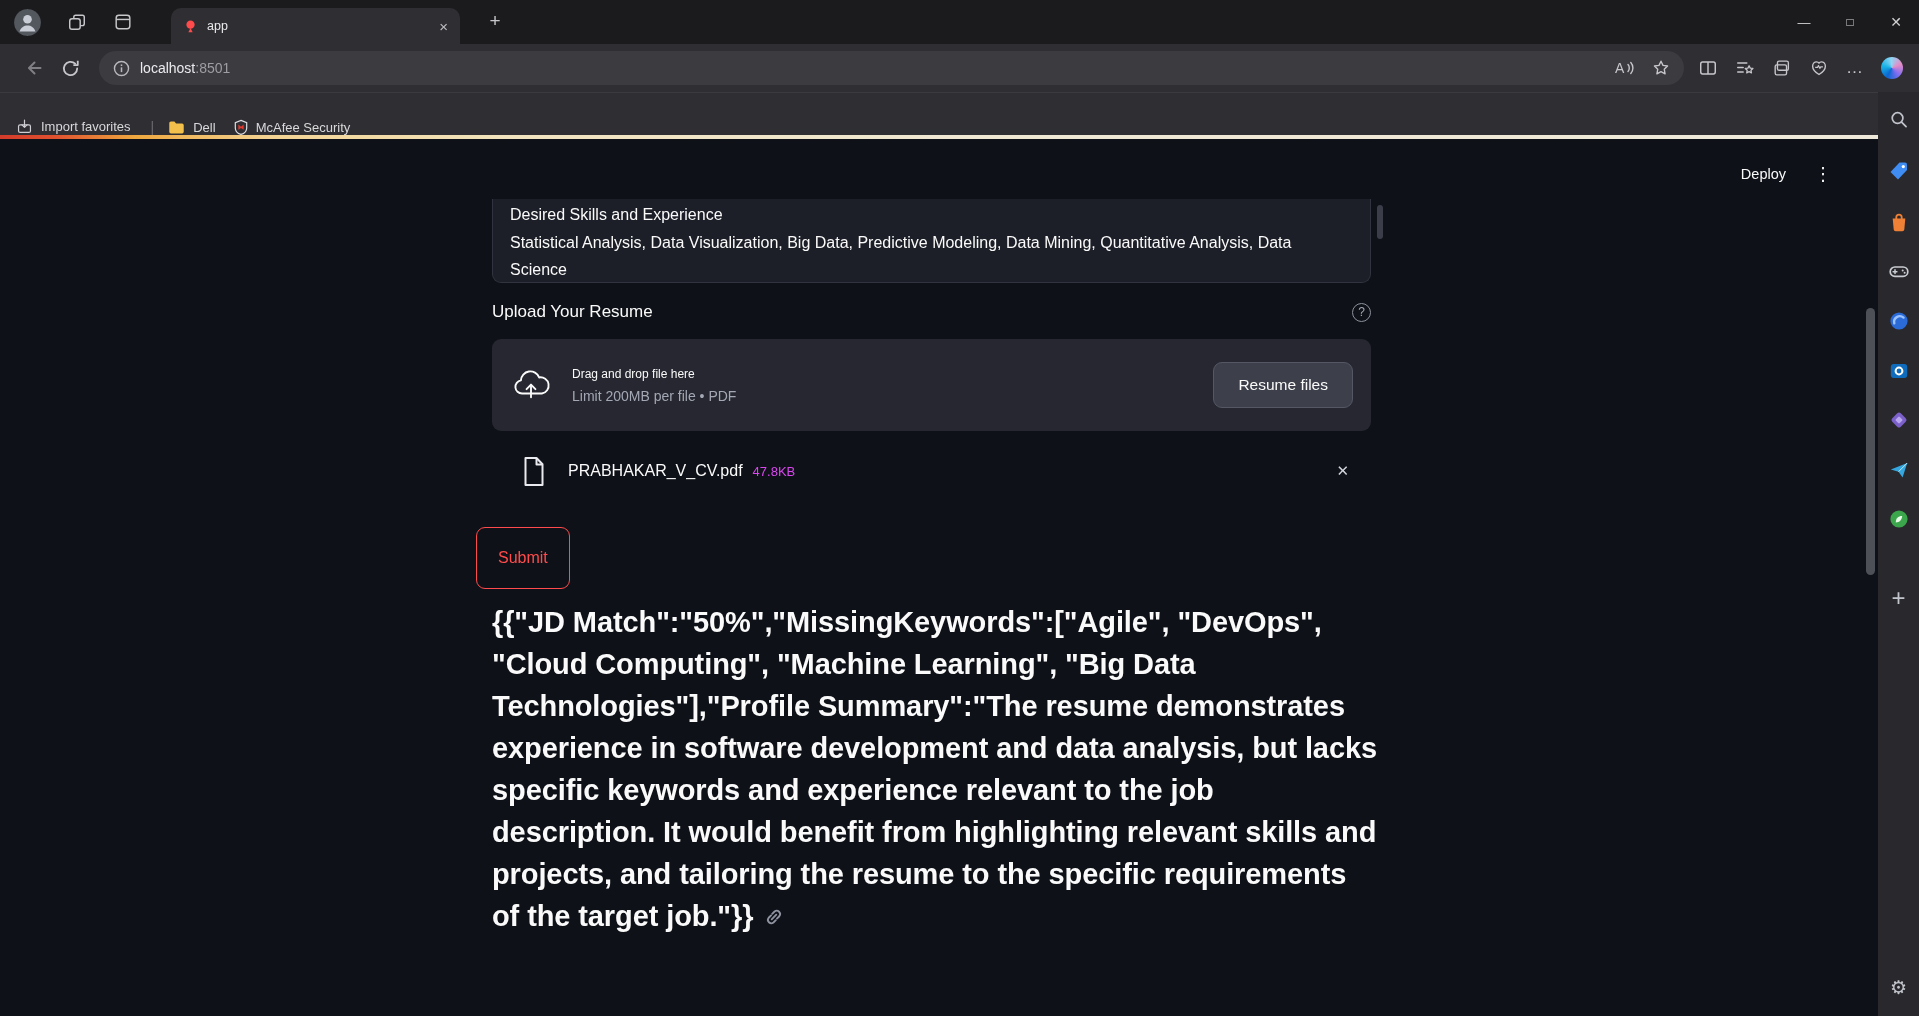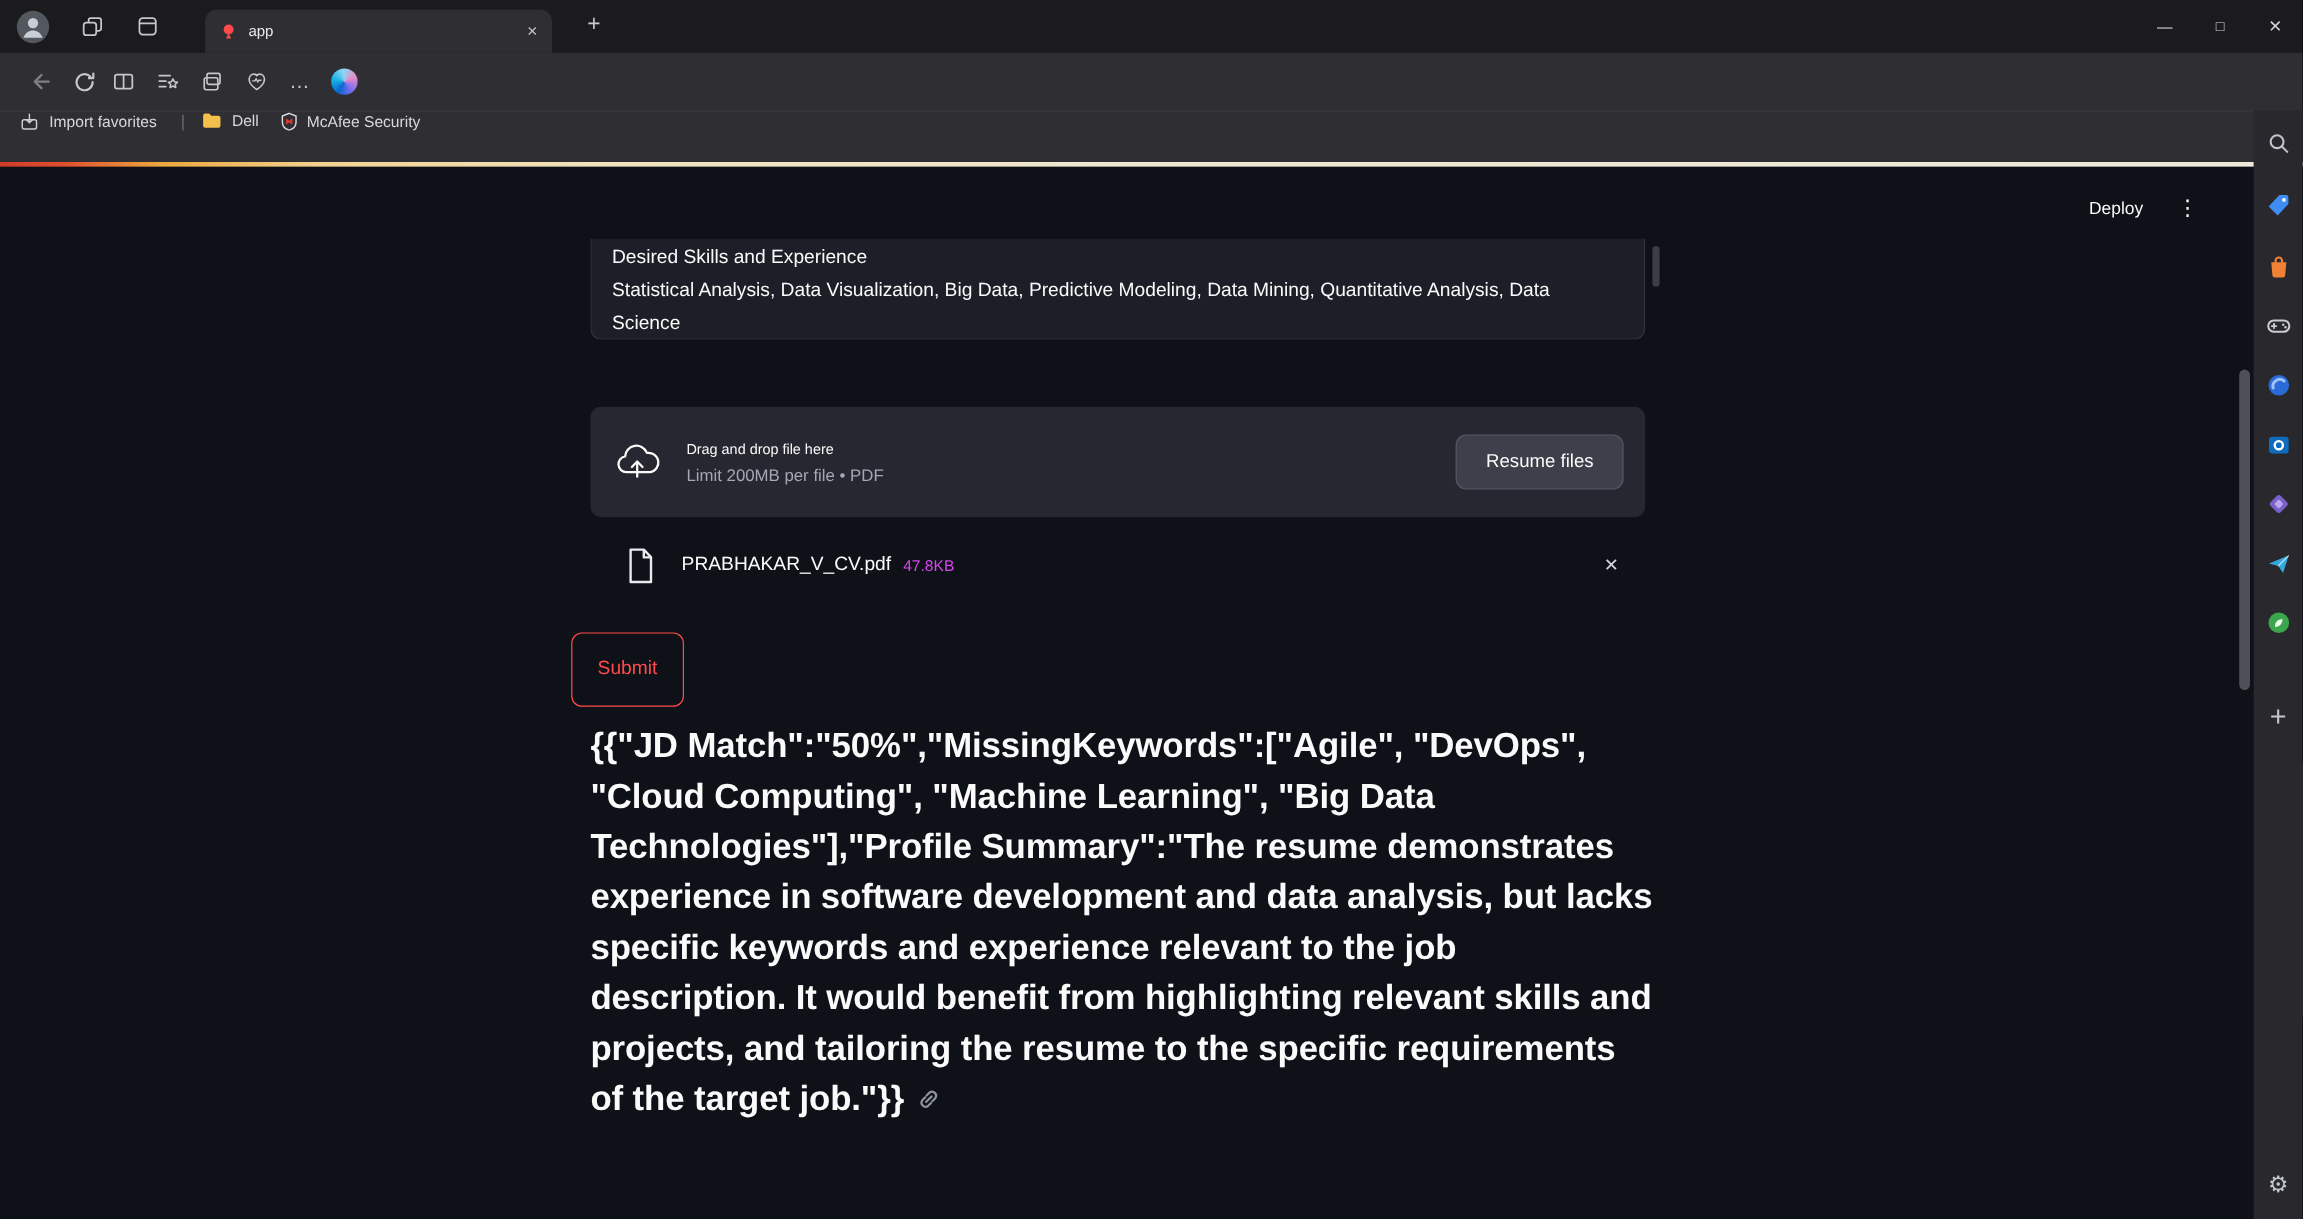--- a/index.html
+++ b/index.html
@@ -30,21 +30,21 @@
   .urlbar{flex:1;height:34px;background:#3b3b40;border-radius:17px;display:flex;align-items:center;padding:0 13px;margin:0 10px;min-width:0;}
   .url-host{font-size:14px;color:#ececef;margin-left:9px;}
   .url-port{font-size:14px;color:#9d9da3;}
   .url-spacer{flex:1;}
   .pill-icon{margin-left:16px;flex:0 0 auto;}
   .tb-right{display:flex;align-items:center;gap:17px;margin-left:4px;margin-right:2px;}
   .more-glyph{font-size:17px;color:#c7c7cb;letter-spacing:1px;}
   .copilot{width:22px;height:22px;border-radius:50%;background:conic-gradient(from 210deg,#0b67d0,#19b3e6,#8ed6f5,#e58cc5,#7f6df2,#0b67d0);}
 
   
-  .favbar{position:absolute;top:92px;left:0;width:100%;height:43px;background:#2f2f33;border-top:1px solid #3a3a3f;display:flex;align-items:flex-start;font-size:13px;color:#d8d8db;padding-left:16px;}
+  .favbar{position:absolute;top:92px;left:0;width:100%;height:43px;background:#2f2f33;border-top:1px solid #3a3a3f;display:flex;align-items:flex-end;font-size:13px;color:#d8d8db;padding-left:16px;}
   .fav-item{display:flex;align-items:center;gap:8px;margin-right:18px;}
   .fav-divider{color:#6a6a70;margin:0 14px 0 2px;font-size:14px;}
 
   
   .decoration{position:absolute;top:135px;left:0;width:100%;height:4px;
     background:linear-gradient(90deg,#d23b2a 0px,#e0512f 55px,#eea83f 135px,#f3d393 270px,#f1e3bd 500px,#efe7d2 950px,#eee9da 100%);}
 
   
   .app{position:absolute;top:139px;left:0;right:41px;bottom:0;background:#0e1117;overflow:hidden;}
   .app-header{position:absolute;top:24px;right:46px;display:flex;align-items:center;gap:28px;padding-left:10px;}
@@ -138,20 +138,44 @@
           <line x1="7.6" y1="11" x2="18.5" y2="11" stroke="#7f7f84" stroke-width="2" stroke-linecap="round"></line>
         </svg>
     </span>
     <span class="nav-icon">
       <svg width="21" height="21" viewBox="0 0 22 22">
           <path d="M18 11a7 7 0 1 1-2.1-5" stroke="#c7c7cb" stroke-width="1.9" fill="none" stroke-linecap="round"></path>
           <path d="M18.6 2.8v4.6H14" stroke="#c7c7cb" stroke-width="1.9" fill="none" stroke-linejoin="round"></path>
         </svg>
     </span>
 
+    <div class="urlbar">
+      <span>
+        <svg width="19" height="19" viewBox="0 0 20 20">
+            <circle cx="10" cy="10" r="7.4" stroke="#b8b8bd" stroke-width="1.5" fill="none"></circle>
+            <rect x="9.2" y="8.8" width="1.6" height="5" fill="#b8b8bd"></rect>
+            <rect x="9.2" y="5.7" width="1.6" height="1.7" fill="#b8b8bd"></rect>
+          </svg>
+      </span>
+      <span class="url-host">localhost</span>
+      <span class="url-port">:8501</span>
+      <span class="url-spacer"></span>
+      <span class="pill-icon">
+        <svg width="22" height="20" viewBox="0 0 22 20">
+            <text x="2" y="15" font-size="14" fill="#c7c7cb" font-family="Liberation Sans, DejaVu Sans, sans-serif">A</text>
+            <path d="M15 6.5c1.7 1.8 1.7 5.2 0 7" stroke="#c7c7cb" stroke-width="1.4" fill="none" stroke-linecap="round"></path>
+            <path d="M17.8 4.5c2.8 3 2.8 8 0 11" stroke="#c7c7cb" stroke-width="1.4" fill="none" stroke-linecap="round"></path>
+          </svg>
+      </span>
+      <span class="pill-icon">
+        <svg width="20" height="20" viewBox="0 0 22 22">
+            <path d="M11 3.5l2.2 4.6 5 .7-3.6 3.6.9 5L11 15l-4.5 2.4.9-5-3.6-3.6 5-.7z" stroke="#c7c7cb" stroke-width="1.5" fill="none" stroke-linejoin="round"></path>
+          </svg>
+      </span>
+    </div>
 
     <div class="tb-right">
       <span>
         <svg width="20" height="20" viewBox="0 0 22 22">
             <rect x="3" y="4.5" width="16" height="13" rx="2" stroke="#c7c7cb" stroke-width="1.6" fill="none"></rect>
             <line x1="11" y1="4.5" x2="11" y2="17.5" stroke="#c7c7cb" stroke-width="1.6"></line>
           </svg>
       </span>
       <span>
         <svg width="20" height="20" viewBox="0 0 22 22">
@@ -208,20 +232,24 @@
 
     <div class="app-header">
       <span class="deploy">Deploy</span>
       <span class="kebab">⋮</span>
     </div>
 
     <div class="textarea">Desired Skills and Experience
 Statistical Analysis, Data Visualization, Big Data, Predictive Modeling, Data Mining, Quantitative Analysis, Data Science</div>
     <div class="ta-thumb"></div>
 
+    <div class="upload-row">
+      <span class="upload-label">Upload Your Resume</span>
+      <span class="help-badge">?</span>
+    </div>
 
     <div class="dropzone">
       <span>
         <svg width="42" height="34" viewBox="0 0 44 36">
             <path d="M33.5 27H12.5a7 7 0 0 1-1.2-13.9A10 10 0 0 1 30.6 10 7.5 7.5 0 0 1 33.5 27z" stroke="#fafafa" stroke-width="2" fill="none" stroke-linejoin="round"></path>
             <path d="M22 31V18.5" stroke="#fafafa" stroke-width="2" stroke-linecap="round"></path>
             <path d="M17.3 22.4 22 17.6l4.7 4.8" stroke="#fafafa" stroke-width="2" fill="none" stroke-linecap="round" stroke-linejoin="round"></path>
           </svg>
       </span>
       <span class="dz-text">

